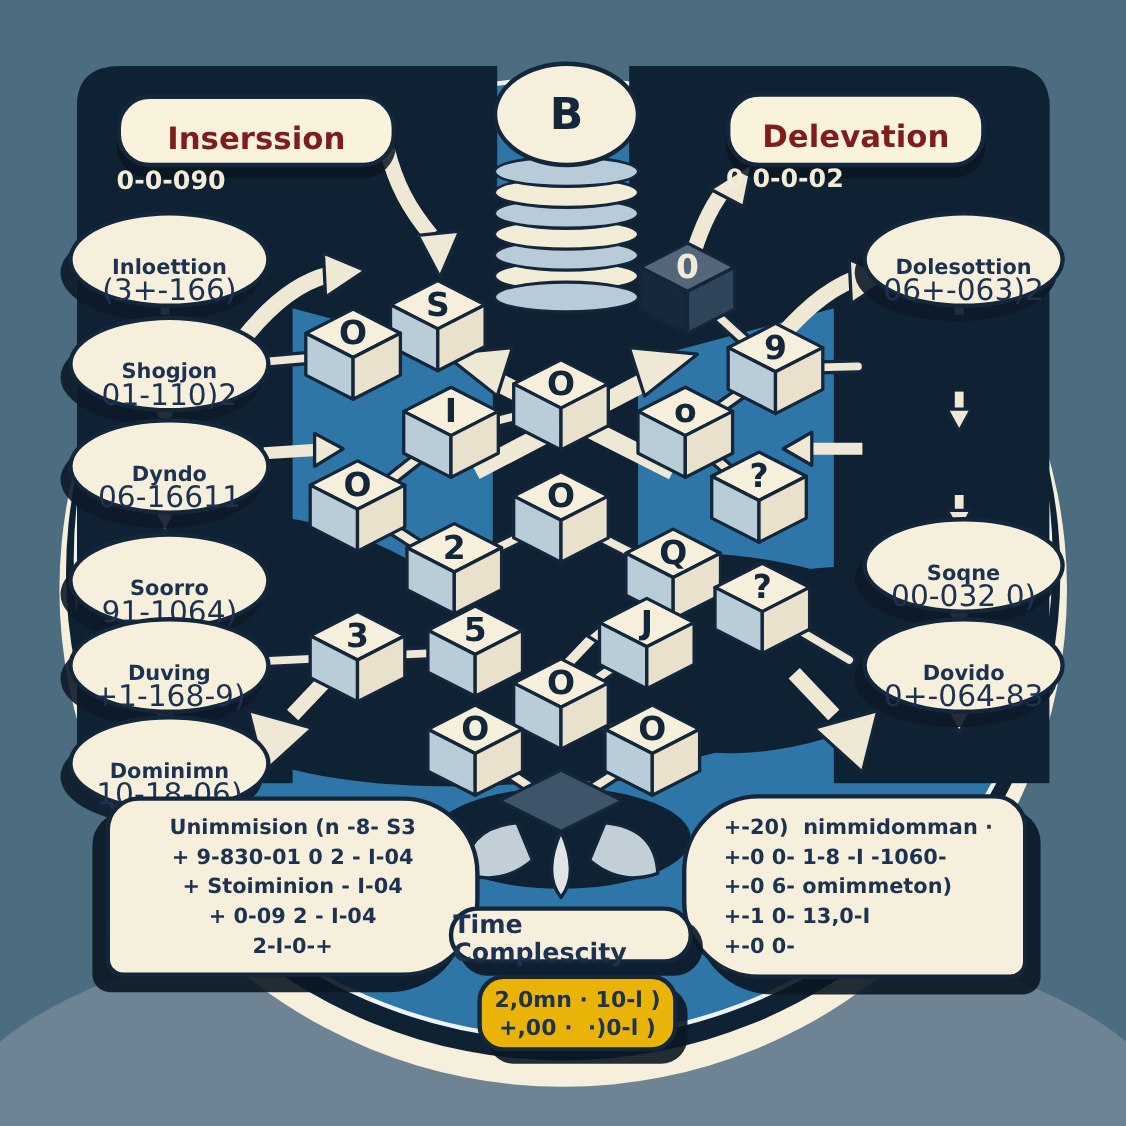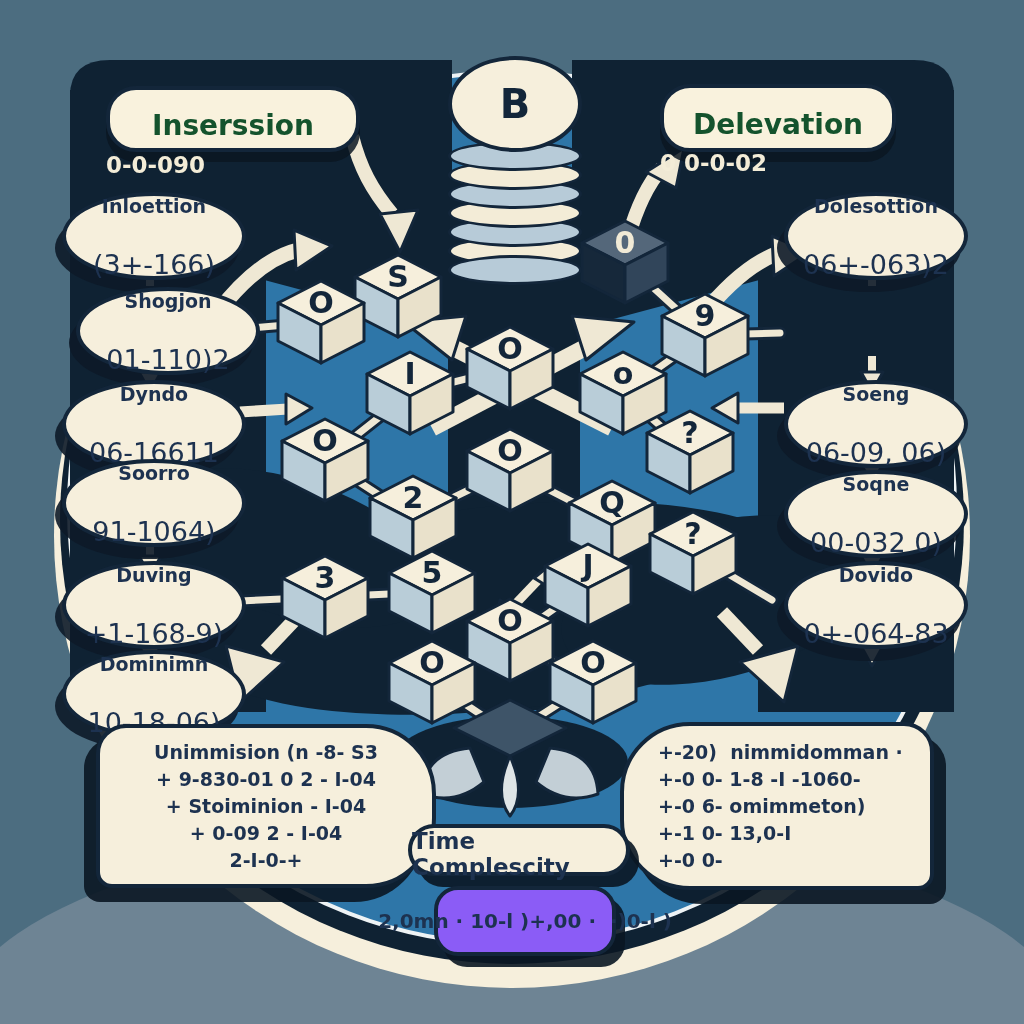--- a/index.html
+++ b/index.html
@@ -10,29 +10,29 @@
   svg.cube{position:absolute;z-index:2;overflow:visible;}
   .cube polygon{stroke:#13263a;stroke-width:3;stroke-linejoin:round;}
   .cf-top{fill:#f6efdc}.cf-left{fill:#b9cdd8}.cf-right{fill:#e9e1cb}
   .cube text{font-family:"DejaVu Sans",sans-serif;font-weight:bold;font-size:30px;
              fill:#13263a;text-anchor:middle;}
   .cube.dark .cf-top{fill:#54677a}.cube.dark .cf-left{fill:#16283a}
   .cube.dark .cf-right{fill:#31455a}.cube.dark text{fill:#f1ead6}
   
   .enode{position:absolute;width:176px;height:80px;background:#f6efdc;
          border:4px solid #13263a;border-radius:50%;display:flex;flex-direction:column;
-         align-items:center;justify-content:space-between;z-index:4;
+         align-items:center;justify-content:flex-end;z-index:4;
          box-shadow:-7px 12px 0 rgba(13,26,40,.9);}
   .enode-title{font-weight:bold;font-size:19px;color:#1d3250;line-height:21px;}
   .enode-value{font-weight:normal;font-size:27px;color:#1d3250;line-height:22px;}
   
   .banner{position:absolute;background:#f9f2dd;border:4px solid #13263a;border-radius:30px;
           display:flex;align-items:center;justify-content:center;z-index:5;
           box-shadow:0 10px 0 rgba(10,22,34,.85);}
-  .banner span{font-weight:bold;font-size:28px;color:#14532d;margin-top:12px;}
+  .banner span{font-weight:bold;font-size:28px;color:#7f1d1d;margin-top:12px;}
   .bansub{position:absolute;color:#f3ecd7;font-weight:bold;font-size:23px;
           z-index:5;}
   
   .stack{position:absolute;left:448px;top:56px;width:134px;z-index:3;}
   .stack .cap{width:134px;height:96px;background:#f6efdc;border:4px solid #13263a;
               border-radius:50%;display:flex;align-items:center;justify-content:center;
               position:relative;z-index:7;box-sizing:border-box;}
   .stack .cap span{font-weight:bold;font-size:40px;color:#13263a;}
   .stack .band{width:134px;height:30px;border:3px solid #13263a;border-radius:50%;
                margin-top:-11px;box-sizing:border-box;position:relative;}
@@ -47,22 +47,22 @@
                box-shadow:-12px 14px 0 rgba(10,22,34,.9);align-items:center;}
   .bubble-right{left:620px;top:722px;width:314px;height:168px;border-radius:70px 30px 16px 70px;
                box-shadow:12px 14px 0 rgba(10,22,34,.9);padding-left:34px;align-items:flex-start;}
   
   .tc-banner{position:absolute;left:408px;top:824px;width:222px;height:52px;z-index:7;
              background:#f6efdc;border:4px solid #13263a;border-radius:26px;
              display:flex;align-items:flex-start;justify-content:center;
              box-shadow:9px 11px 0 rgba(10,22,34,.9);box-sizing:border-box;}
   .tc-banner span{font-weight:bold;font-size:23px;color:#1d3250;}
   .tc-box{position:absolute;left:434px;top:886px;width:182px;height:70px;z-index:7;
-          background:#8b5cf6;border:4px solid #13263a;border-radius:24px;
-          display:flex;flex-direction:row;align-items:center;justify-content:center;
+          background:#eab308;border:4px solid #13263a;border-radius:24px;
+          display:flex;flex-direction:column;align-items:center;justify-content:center;
           box-shadow:9px 11px 0 rgba(10,22,34,.9);box-sizing:border-box;}
   .tc-box .ln{font-weight:bold;font-size:20px;color:#1d3250;line-height:26px;white-space:pre;}
 </style>
 </head>
 <body>
 
 <div class="stage">
 
   <svg class="bg" width="1024" height="1024" viewBox="0 0 1024 1024">
 
@@ -333,48 +333,44 @@
   <div class="bansub" style="left:106px;top:152px;width:246px">0-0-090</div>
   <div class="banner" style="left:660px;top:84px;width:228px;height:60px">
     <span>Delevation</span>
   </div>
   <div class="bansub" style="left:660px;top:150px;width:228px">0 0-0-02</div>
 
   <div class="enode" style="left:62px;top:192px">
       <div class="enode-title">Inloettion</div>
       <div class="enode-value">(3+-166)</div>
     </div>
-  <div class="enode" style="left:76px;top:287px">
+  <div class="enode" style="left:62px;top:287px">
       <div class="enode-title">Shogjon</div>
       <div class="enode-value">01-110)2</div>
     </div>
   <div class="enode" style="left:62px;top:380px">
       <div class="enode-title">Dyndo</div>
       <div class="enode-value">06-16611</div>
     </div>
-  <div class="enode" style="left:62px;top:459px">
+  <div class="enode" style="left:62px;top:484px">
       <div class="enode-title">Soorro</div>
       <div class="enode-value">91-1064)</div>
     </div>
   <div class="enode" style="left:62px;top:561px">
       <div class="enode-title">Duving</div>
       <div class="enode-value">+1-168-9)</div>
     </div>
   <div class="enode" style="left:62px;top:650px">
       <div class="enode-title">Dominimn</div>
       <div class="enode-value">10-18-06)</div>
     </div>
 
   <div class="enode" style="left:784px;top:192px">
       <div class="enode-title">Dolesottion</div>
       <div class="enode-value">06+-063)2</div>
-    </div>
-  <div class="enode" style="left:784px;top:380px">
-      <div class="enode-title">Soeng</div>
-      <div class="enode-value">06-09, 06)</div>
     </div>
   <div class="enode" style="left:784px;top:470px">
       <div class="enode-title">Soqne</div>
       <div class="enode-value">00-032 0)</div>
     </div>
   <div class="enode" style="left:784px;top:561px">
       <div class="enode-title">Dovido</div>
       <div class="enode-value">0+-064-83</div>
     </div>
 

